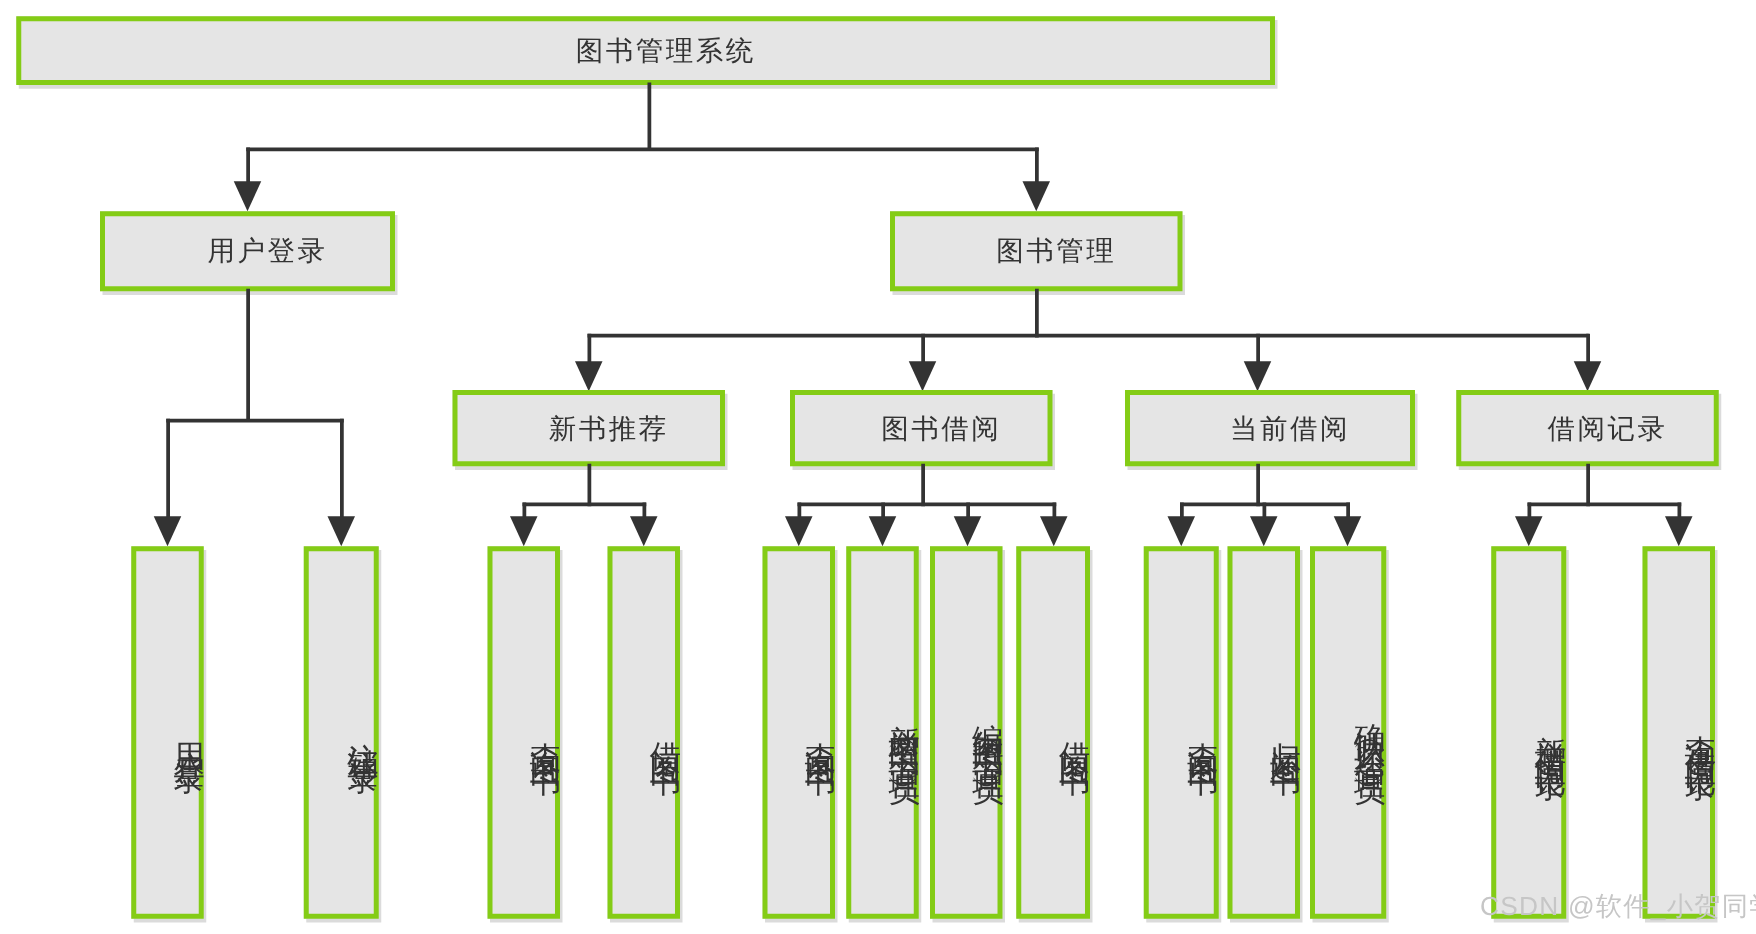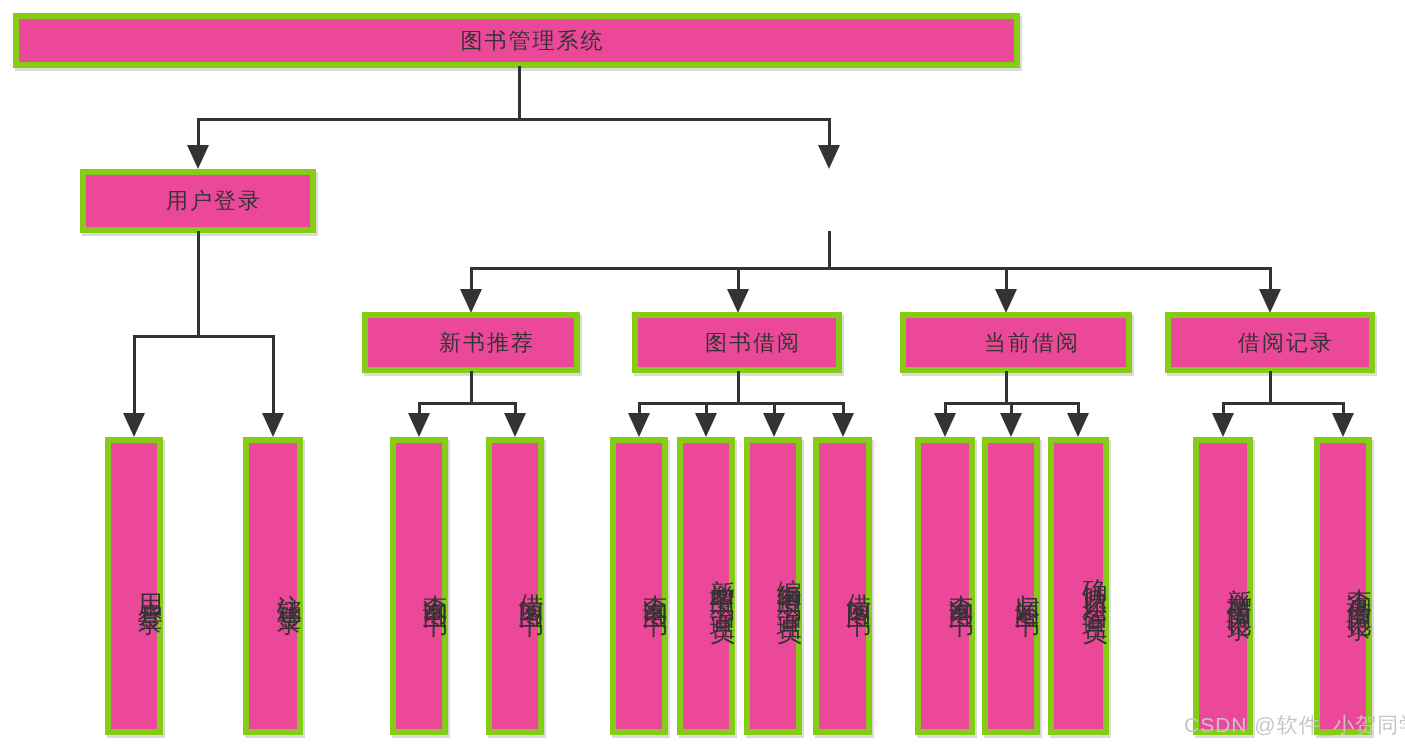--- a/index.html
+++ b/index.html
@@ -8,22 +8,22 @@
     width: 1405px;
     height: 747px;
     background: #ffffff;
     font-family: "Liberation Sans", sans-serif;
     color: #333333;
     overflow: hidden;
   }
   .box {
     position: absolute;
     box-sizing: border-box;
-    background: #ec4899;
-    border: 6px solid #84cc16;
+    background: #e5e5e5;
+    border: 4px solid #84cc16;
     box-shadow: 2px 3px 0 rgba(0,0,0,0.14);
     display: flex;
     align-items: center;
     justify-content: center;
     font-size: 22px;
     letter-spacing: 2px;
     white-space: nowrap;
     padding-left: 32px;
   }
   .leaf span {
@@ -65,20 +65,23 @@
 
   <div class="vline" style="left:518px; top:66px; height:54px;"></div>
   <div class="hline" style="left:197px; top:118px; width:634px;"></div>
   <div class="vline" style="left:197px; top:118px; height:32px;"></div>
   <div class="vline" style="left:828px; top:118px; height:32px;"></div>
   <div class="arr" style="left:187px; top:145px;"></div>
   <div class="arr" style="left:818px; top:145px;"></div>
 
   <div class="box" style="left:80px; top:169px; width:236px; height:64px;">
     <span>用户登录</span>
+  </div>
+  <div class="box" style="left:712px; top:169px; width:234px; height:64px;">
+    <span>图书管理</span>
   </div>
 
   <div class="vline" style="left:197px; top:231px; height:106px;"></div>
   <div class="hline" style="left:133px; top:335px; width:142px;"></div>
   <div class="vline" style="left:133px; top:335px; height:82px;"></div>
   <div class="vline" style="left:272px; top:335px; height:82px;"></div>
   <div class="arr" style="left:123px; top:413px;"></div>
   <div class="arr" style="left:262px; top:413px;"></div>
 
   <div class="vline" style="left:828px; top:231px; height:39px;"></div>

